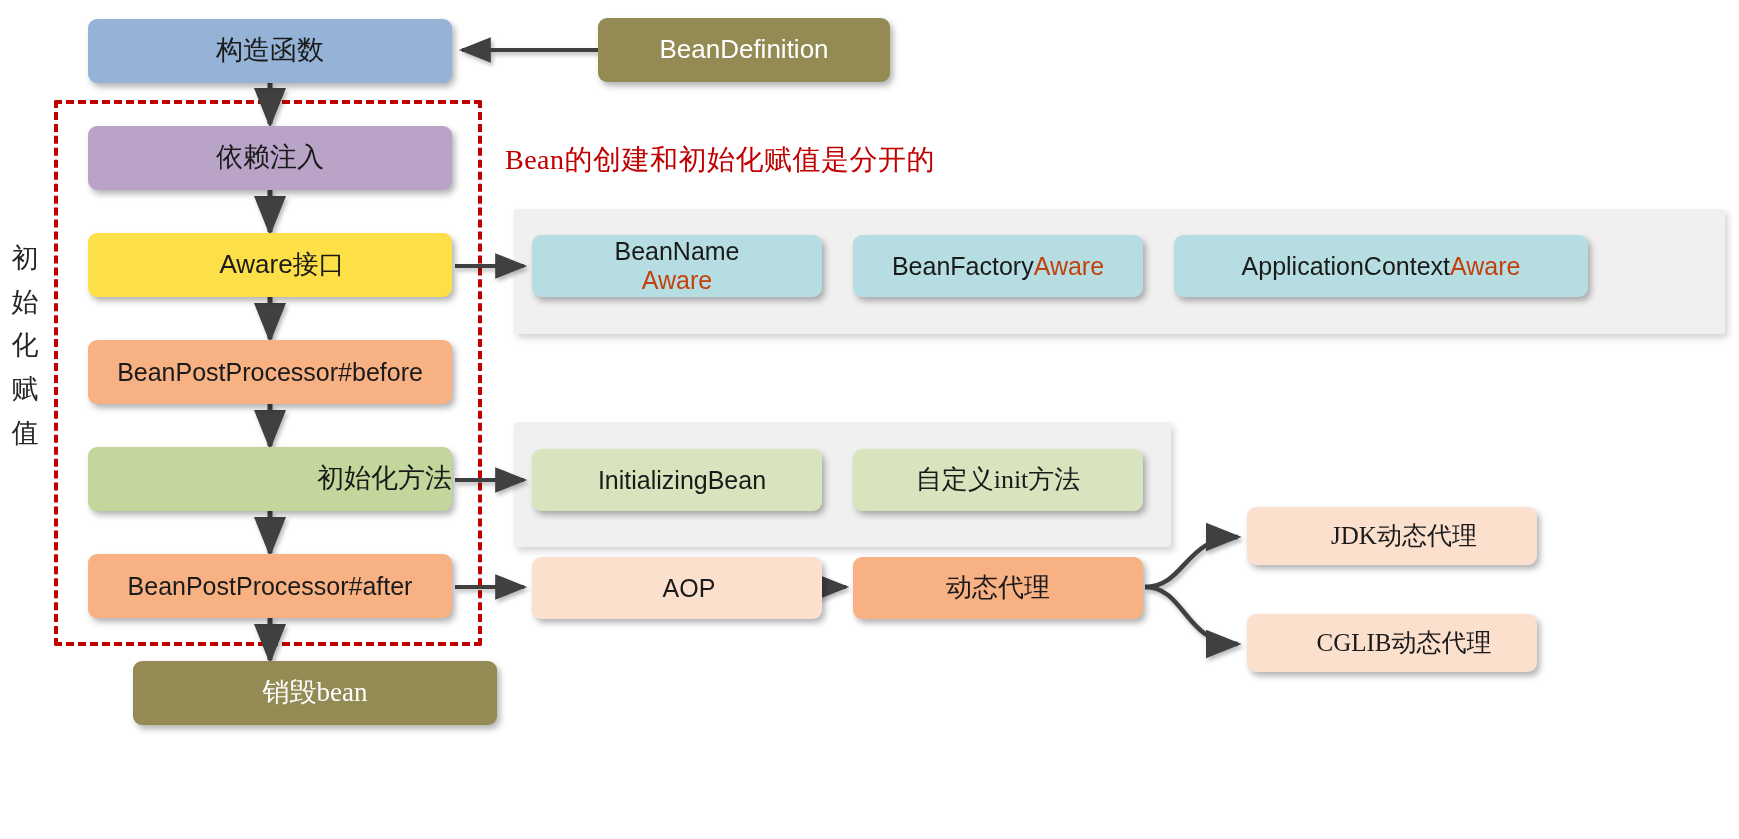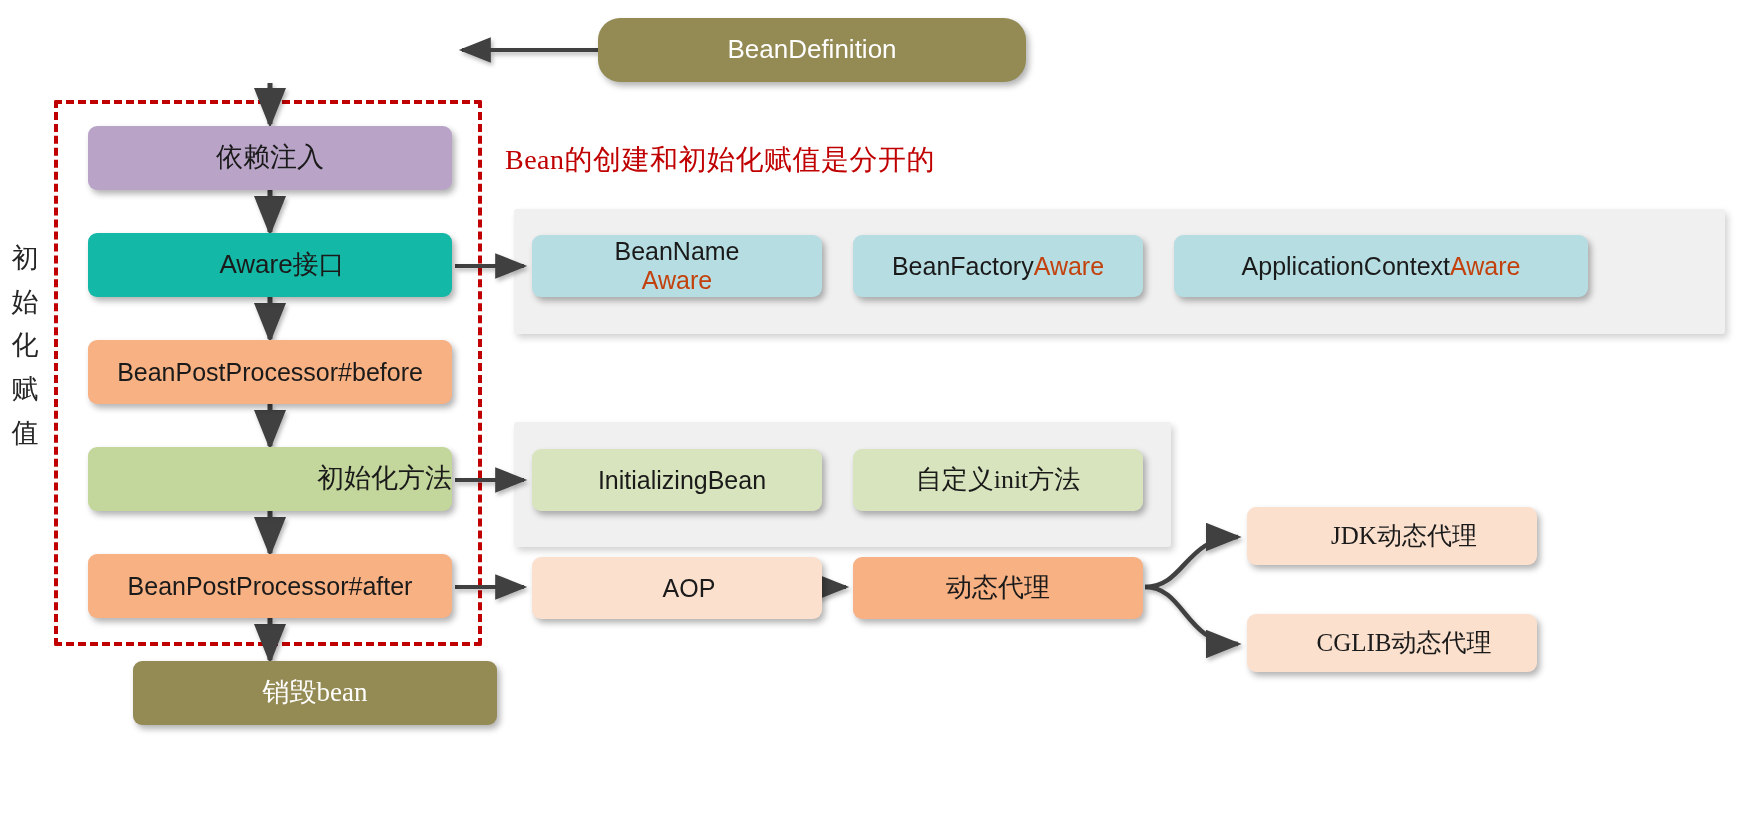--- a/index.html
+++ b/index.html
@@ -28,21 +28,21 @@
     text-align: center;
     line-height: 1.15;
     white-space: nowrap;
   }
   .box.dark-text { color: #1a1a1a; }
   .box.light-text { color: #ffffff; }
 
   
   .c-blue    { background: #95b3d7; }
   .c-purple  { background: #b9a4c8; }
-  .c-teal    { background: #14b8a6; padding-left: 24px; }
+  .c-teal    { background: #fde047; padding-left: 24px; }
   .c-orange  { background: #f8b183; }
   .c-green   { background: #c3d69b; }
   .c-olive   { background: #948a54; }
   .c-ltblue  { background: #b6dde2; }
   .c-ltgreen { background: #d7e4bd; }
   .c-ltorange{ background: #fbe0ce; padding-left: 24px; }
 
   .group-panel {
     position: absolute;
     background: #f0f0f0;
@@ -142,20 +142,23 @@
       <line x1="455" y1="587" x2="524" y2="587" stroke-width="4" marker-end="url(#arrowheadThin)"></line>
 
       <line x1="822" y1="587" x2="846" y2="587" stroke-width="4" marker-end="url(#arrowheadThin)"></line>
 
       <path d="M1145,587 C1185,587 1185,537 1238,537" stroke-width="4.5" marker-end="url(#arrowheadThin)"></path>
 
       <path d="M1145,587 C1185,587 1185,644 1238,644" stroke-width="4.5" marker-end="url(#arrowheadThin)"></path>
     </g>
   </svg>
 
+  <div class="box c-blue dark-text cjk" style="left:88px; top:19px; width:364px; height:64px; font-size:27px;">
+    <span>构造函数</span>
+  </div>
 
   <div class="box c-purple dark-text cjk" style="left:88px; top:126px; width:364px; height:64px; font-size:27px;">
     <span>依赖注入</span>
   </div>
 
   <div class="box c-teal dark-text" style="left:88px; top:233px; width:364px; height:64px; font-size:26px;">
     <span>Aware接口</span>
   </div>
 
   <div class="box c-orange dark-text" style="left:88px; top:340px; width:364px; height:64px; font-size:25px;">
@@ -167,21 +170,21 @@
   </div>
 
   <div class="box c-orange dark-text" style="left:88px; top:554px; width:364px; height:64px; font-size:25px;">
     <span>BeanPostProcessor#after</span>
   </div>
 
   <div class="box c-olive light-text cjk" style="left:88px; top:661px; width:364px; height:64px; font-size:27px;margin-left:45px;">
     <span>销毁bean</span>
   </div>
 
-  <div class="box c-olive light-text" style="left:598px; top:18px; width:428px; height:64px; font-size:26px;border-radius:22px;">
+  <div class="box c-olive light-text" style="left:598px; top:18px; width:292px; height:64px; font-size:26px;">
     <span>BeanDefinition</span>
   </div>
 
   <div class="box c-ltblue dark-text" style="left:532px; top:235px; width:290px; height:62px; font-size:25px;flex-direction:column;">
     <span>BeanName</span>
       <span class="red-accent">Aware</span>
   </div>
 
   <div class="box c-ltblue dark-text" style="left:853px; top:235px; width:290px; height:62px; font-size:25px;">
     <span>BeanFactory</span>

